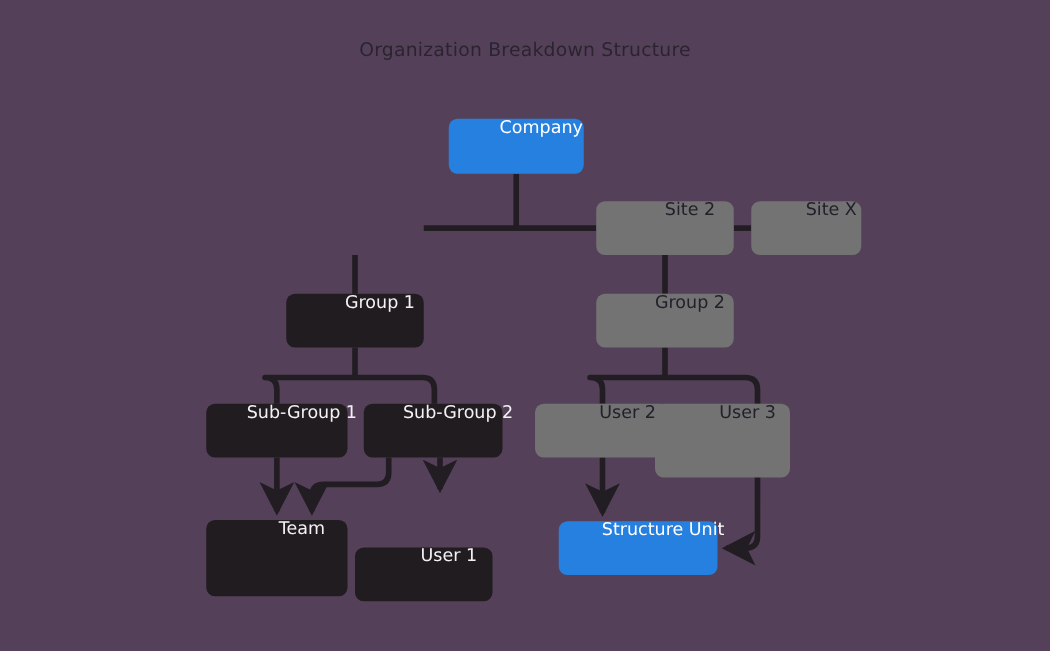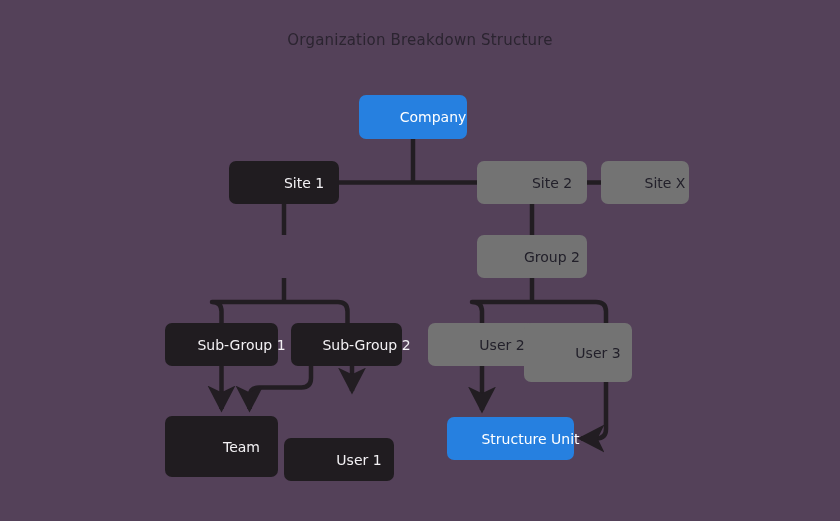--- a/index.html
+++ b/index.html
@@ -35,21 +35,21 @@
     left: 0;
     top: 0;
     width: 840px;
     height: 521px;
   }
   .node {
     position: absolute;
     box-sizing: border-box;
     border-radius: 7px;
     display: flex;
-    align-items: center;
+    align-items: flex-start;
     justify-content: center;
     font-size: 14px;
     line-height: 1;
     white-space: nowrap;
     z-index: 5;
     padding-left: 40px;
   }
   .node.dark {
     background: #201c20;
     color: #f3f1f4;
@@ -106,32 +106,32 @@
       <path d="M482,366 L482,410" marker-end="url(#arrowhead)"></path>
 
       <path d="M606,366 L606,429 Q606,438.5 596.5,438.5 L581,438.5" marker-end="url(#arrowhead)"></path>
     </g>
   </svg>
 
   <div class="node blue" style="left:359px; top:95px;  width:108px; height:44px;">
     <span>Company</span>
   </div>
 
-  <div class="node dark" style="left:229px; top:161px; width:110px; height:43px;">
-    <span>Site 1</span>
-  </div>
 
   <div class="node purple" style="left:477px; top:161px; width:110px; height:43px;">
     <span>Site 2</span>
   </div>
 
   <div class="node purple" style="left:601px; top:161px; width:88px;  height:43px;">
     <span>Site X</span>
   </div>
 
+  <div class="node dark" style="left:229px; top:235px; width:110px; height:43px;">
+    <span>Group 1</span>
+  </div>
 
   <div class="node purple" style="left:477px; top:235px; width:110px; height:43px;">
     <span>Group 2</span>
   </div>
 
   <div class="node dark" style="left:165px; top:323px; width:113px; height:43px;">
     <span>Sub-Group 1</span>
   </div>
 
   <div class="node dark" style="left:291px; top:323px; width:111px; height:43px;">

